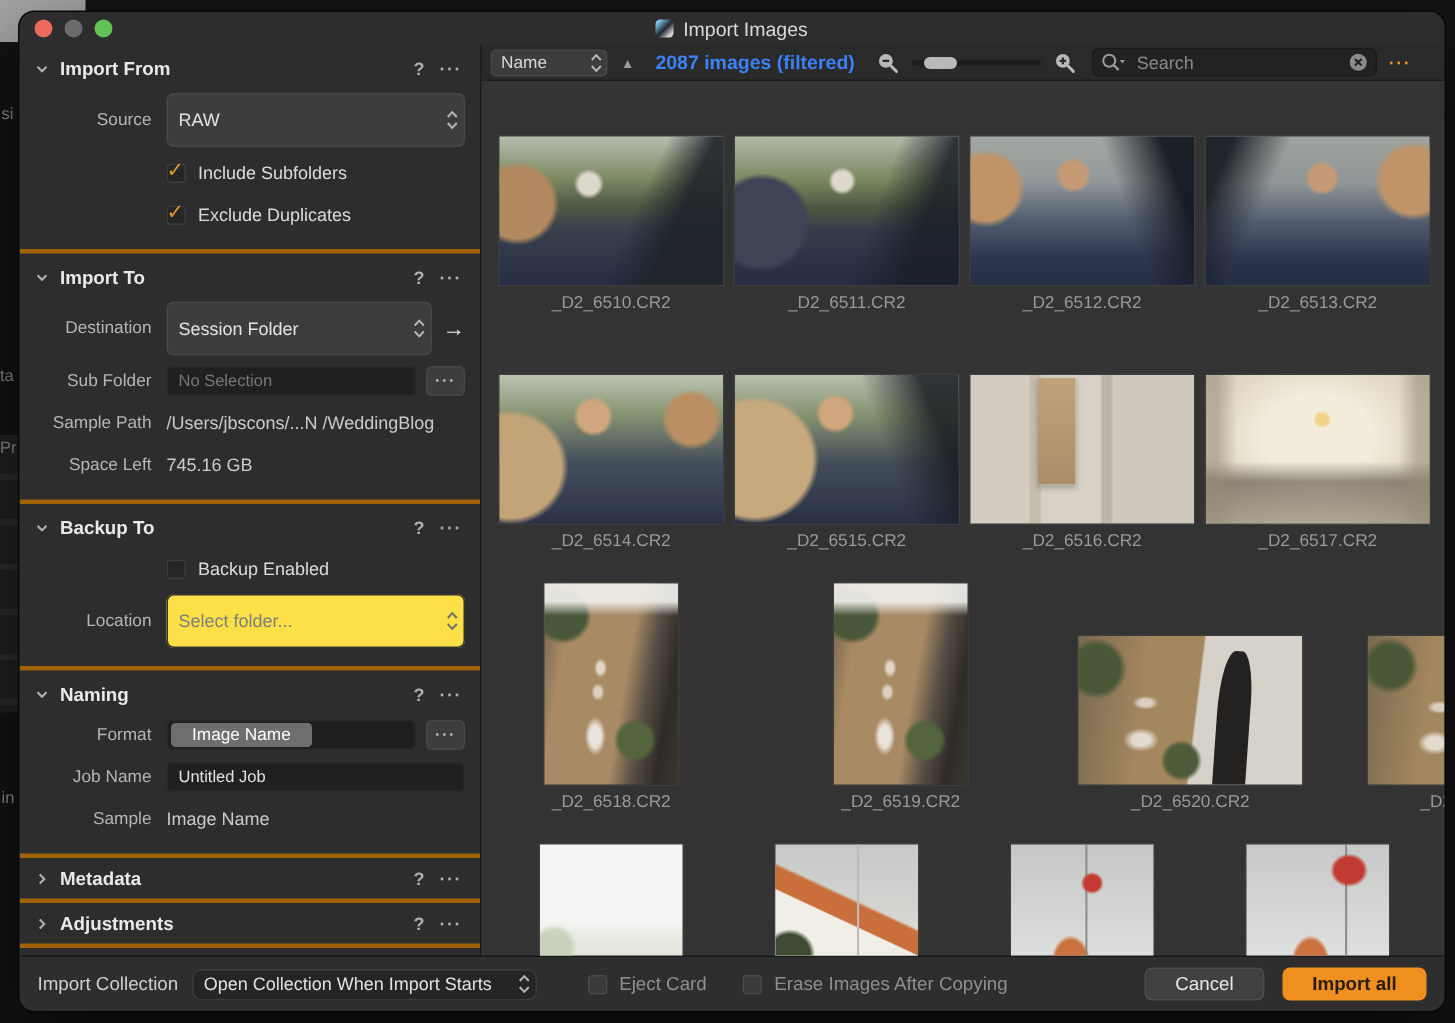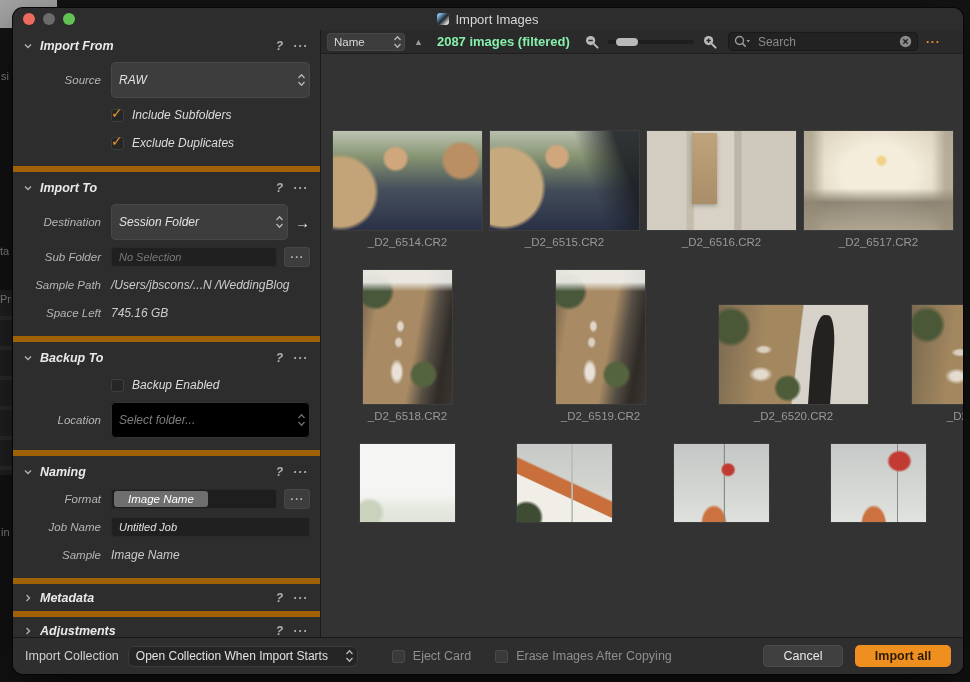--- a/index.html
+++ b/index.html
@@ -31,39 +31,39 @@
   .title-center{position:absolute;left:0;right:0;top:0;bottom:0;display:flex;align-items:center;justify-content:center;gap:6px;pointer-events:none;}
   .app-ico{width:12px;height:12px;border-radius:3px;background:linear-gradient(135deg,#7ec3ea 15%,#20242c 52%,#d8d8d8 85%);}
   .win-title{color:#d8d8d8;font-size:13px;}
 
   
   .content{flex:1 1 auto;display:flex;min-height:0;}
   .left-panel{width:307px;flex:0 0 307px;background:#2d2d2d;border-right:1px solid #1a1a1a;display:flex;flex-direction:column;overflow:hidden;}
   .right-area{flex:1 1 auto;display:flex;flex-direction:column;min-width:0;}
 
   
-  .section{border-bottom:6px solid #a16207;padding:2px 0 9px;font-style:italic;}
+  .section{border-bottom:3px solid #a16207;padding:2px 0 9px;}
   .section.collapsed{padding:0;}
   .sec-header{display:flex;align-items:center;padding:7px 12px 6px 10px;}
   .chev{flex:0 0 auto;margin-right:7px;display:inline-flex;}
   .sec-title{color:#e9e9e9;font-size:12.5px;font-weight:bold;flex:1 1 auto;}
   .sec-help{color:#b0b0b0;font-size:12px;font-weight:bold;margin-left:10px;}
   .sec-more{color:#b0b0b0;font-size:12px;font-weight:bold;letter-spacing:1px;margin-left:10px;}
   .field-row{display:flex;align-items:center;padding:3px 10px 3px 0;min-height:22px;}
   .field-label{width:88px;flex:0 0 88px;text-align:right;color:#b5b5b5;font-size:11.5px;margin-right:10px;}
   .field-control{flex:1 1 auto;display:flex;align-items:center;min-width:0;}
   .right-slot{flex:0 0 auto;margin-left:7px;display:flex;align-items:center;}
 
   .select{
     flex:1 1 auto;height:36px;background:#3d3d3d;border-radius:5px;
     display:flex;align-items:center;padding:0 4px 0 8px;min-width:0;
     box-shadow:inset 0 0 0 1px #474747;
   }
   .select .sel-val{flex:1 1 auto;color:#e2e2e2;font-size:12px;white-space:nowrap;overflow:hidden;}
-  .select.dim{background:#000000;box-shadow:inset 0 0 0 1px #333;}
+  .select.dim{background:#fde047;box-shadow:inset 0 0 0 1px #333;}
   .select.dim .sel-val{color:#7e7e7e;}
   .stepper{flex:0 0 auto;margin-left:4px;display:inline-flex;}
 
   .text-input{
     flex:1 1 auto;height:20px;background:#202020;border-radius:4px;
     display:flex;align-items:center;padding:0 8px;color:#e2e2e2;font-size:11px;
     box-shadow:inset 0 0 0 1px #2a2a2a;
   }
   .text-input.placeholder{color:#787878;}
   .token-field{
@@ -86,21 +86,21 @@
 
   
   .grid-toolbar{
     height:23px;flex:0 0 23px;background:#2a2a2a;border-bottom:1px solid #1e1e1e;
     display:flex;align-items:center;padding:0 6px;
   }
   .sort-select{width:68px;flex:0 0 68px;height:18px;background:#3d3d3d;border-radius:4px;
     display:flex;align-items:center;padding:0 3px 0 7px;box-shadow:inset 0 0 0 1px #474747;}
   .sort-select .sel-val{flex:1;color:#d8d8d8;font-size:11.5px;}
   .sort-asc{color:#9a9a9a;font-size:9px;margin-left:9px;}
-  .img-count{color:#86efac;font-size:13px;font-weight:bold;margin-left:14px;white-space:nowrap;}
+  .img-count{color:#3b82f6;font-size:13px;font-weight:bold;margin-left:14px;white-space:nowrap;}
   .zoom-ctl{display:flex;align-items:center;margin-left:14px;}
   .slider-track{width:86px;height:4px;background:#1e1e1e;border-radius:2px;position:relative;margin:0 8px;}
   .slider-thumb{position:absolute;left:8px;top:-2px;width:22px;height:8px;border-radius:4px;background:#b9b9b9;}
   .search-field{
     margin-left:10px;flex:0 0 178px;width:178px;height:19px;background:#222;border-radius:5px;
     display:flex;align-items:center;padding:0 6px;box-shadow:inset 0 0 0 1px #1a1a1a;
   }
   .search-field input{flex:1 1 auto;min-width:0;background:transparent;border:none;outline:none;
     color:#ddd;font-size:12px;font-family:inherit;margin-left:5px;}
   .search-field input::placeholder{color:#8a8a8a;}
@@ -501,20 +501,38 @@
                 <circle cx="6.5" cy="6.5" r="5.7" fill="#8a8a8a"></circle>
                 <line x1="4.3" y1="4.3" x2="8.7" y2="8.7" stroke="#222" stroke-width="1.4"></line>
                 <line x1="8.7" y1="4.3" x2="4.3" y2="8.7" stroke="#222" stroke-width="1.4"></line>
               </svg>
             </span>
         </div>
         <span class="toolbar-dots">···</span>
       </div>
 
       <div class="grid">
+          <div class="grid-row" style="margin-top: 0px;">
+            <div class="grid-cell">
+              <div class="thumb landscape v-outdoor-prep-a"></div>
+              <div class="thumb-label">_D2_6510.CR2</div>
+            </div>
+            <div class="grid-cell">
+              <div class="thumb landscape v-outdoor-prep-b"></div>
+              <div class="thumb-label">_D2_6511.CR2</div>
+            </div>
+            <div class="grid-cell">
+              <div class="thumb landscape v-boutonniere-a"></div>
+              <div class="thumb-label">_D2_6512.CR2</div>
+            </div>
+            <div class="grid-cell">
+              <div class="thumb landscape v-boutonniere-b"></div>
+              <div class="thumb-label">_D2_6513.CR2</div>
+            </div>
+          </div>
           <div class="grid-row" style="margin-top: 40px;">
             <div class="grid-cell">
               <div class="thumb landscape v-groom-smile-a"></div>
               <div class="thumb-label">_D2_6514.CR2</div>
             </div>
             <div class="grid-cell">
               <div class="thumb landscape v-groom-smile-b"></div>
               <div class="thumb-label">_D2_6515.CR2</div>
             </div>
             <div class="grid-cell">

